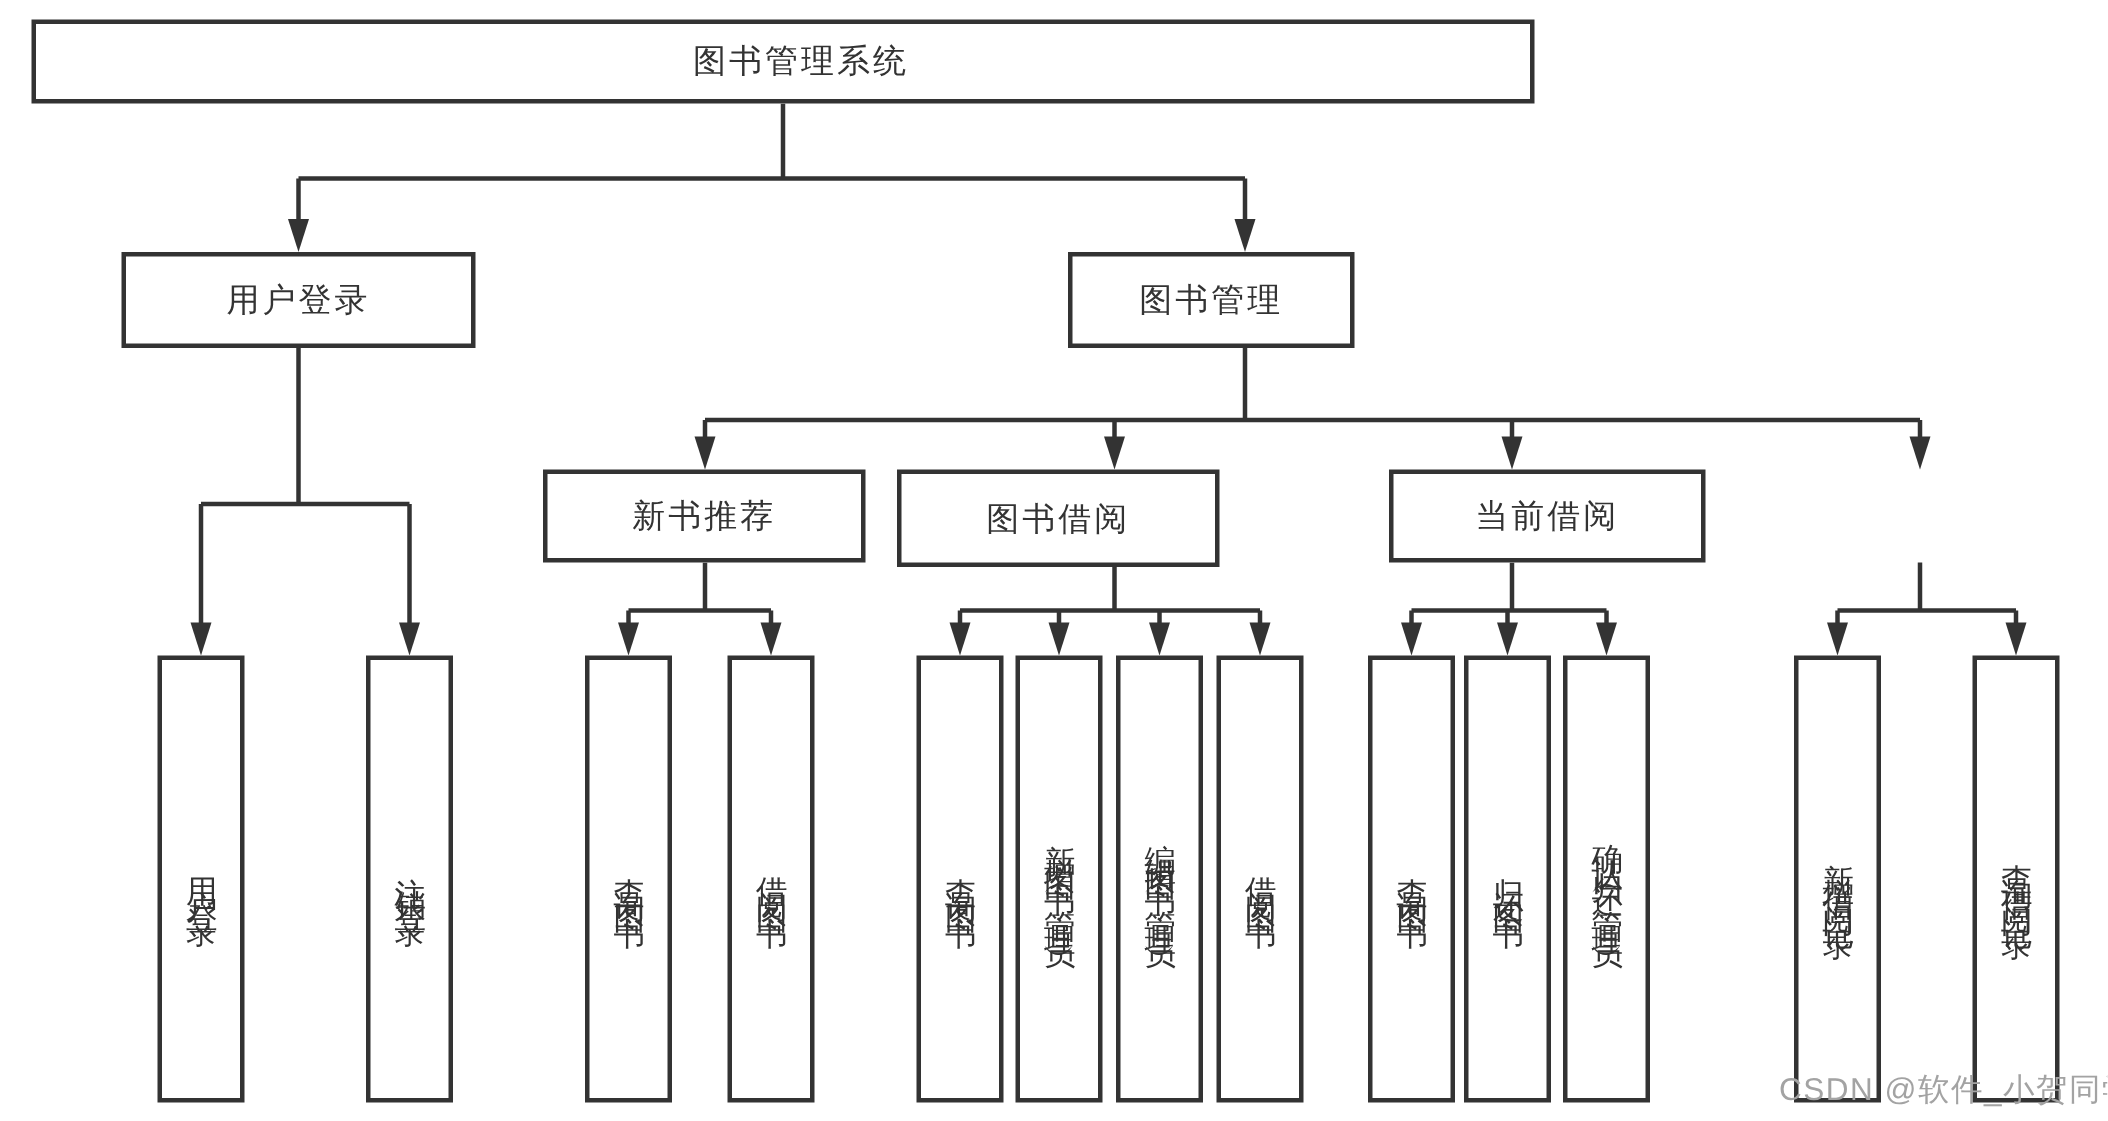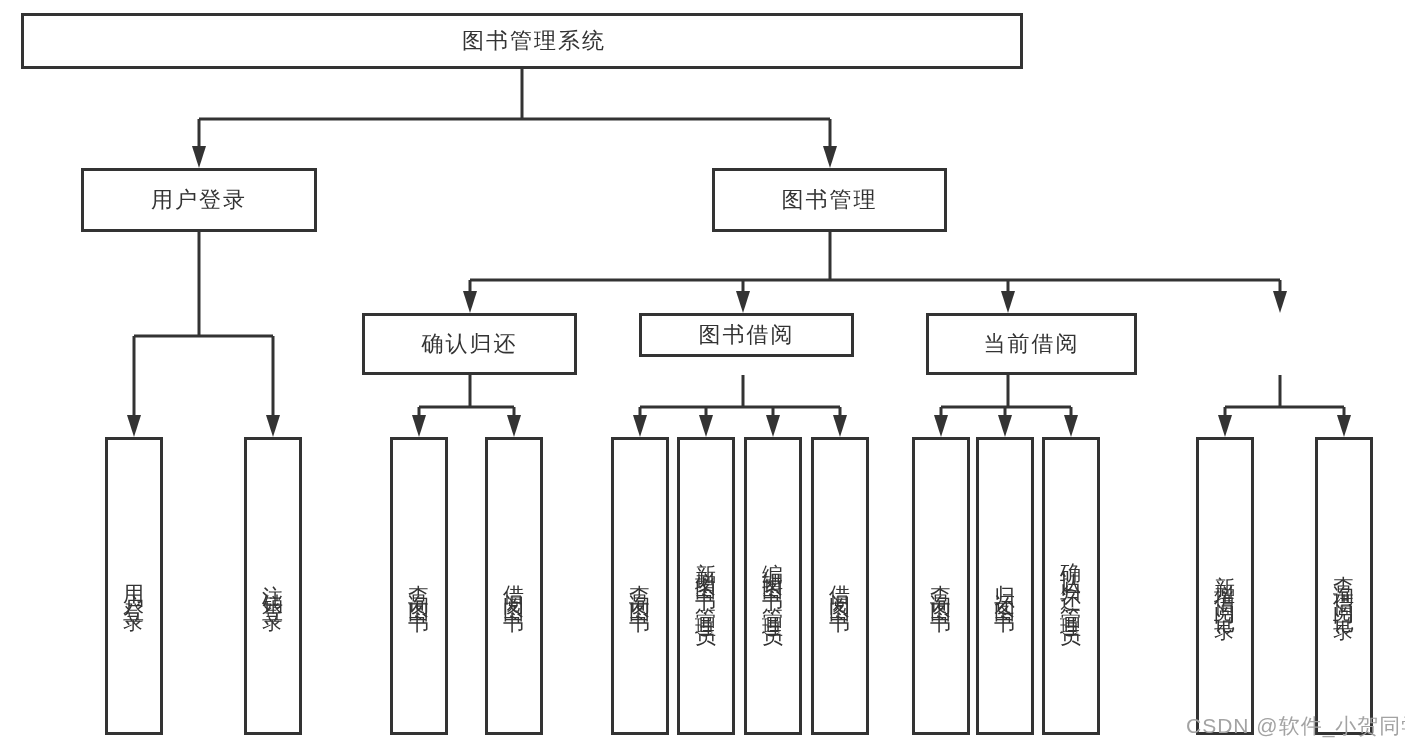--- a/index.html
+++ b/index.html
@@ -119,24 +119,24 @@
       <polygon points="998,415 1012,415 1005,437"></polygon>
       <polygon points="1064,415 1078,415 1071,437"></polygon>
       <polygon points="1218,415 1232,415 1225,437"></polygon>
       <polygon points="1337,415 1351,415 1344,437"></polygon>
     </g>
   </svg>
 
   <div class="node root-node" style="left:21px; top:13px; width:1002px; height:56px;padding-left:24px;">图书管理系统</div>
 
   <div class="node h-node" style="left:81px; top:168px; width:236px; height:64px;">用户登录</div>
-  <div class="node h-node" style="left:712px; top:168px; width:235px; height:64px;">图书管理</div>
+  <div class="node h-node" style="left:712px; top:168px; width:191px; height:64px;">图书管理</div>
 
-  <div class="node h-node" style="left:362px; top:313px; width:215px; height:62px;">确认归还</div>
-  <div class="node h-node" style="left:639px; top:313px; width:215px; height:44px;">图书借阅</div>
+  <div class="node h-node" style="left:362px; top:313px; width:215px; height:62px;">新书推荐</div>
+  <div class="node h-node" style="left:598px; top:313px; width:215px; height:65px;">图书借阅</div>
   <div class="node h-node" style="left:902px; top:313px; width:211px; height:62px;margin-left:24px;">当前借阅</div>
 
   <div class="node v-node" style="left:105px; top:437px; width:58px; height:298px;">
     <span class="vtext">用户登录</span>
   </div>
   <div class="node v-node" style="left:244px; top:437px; width:58px; height:298px;">
     <span class="vtext">注销登录</span>
   </div>
 
   <div class="node v-node" style="left:390px; top:437px; width:58px; height:298px;">

